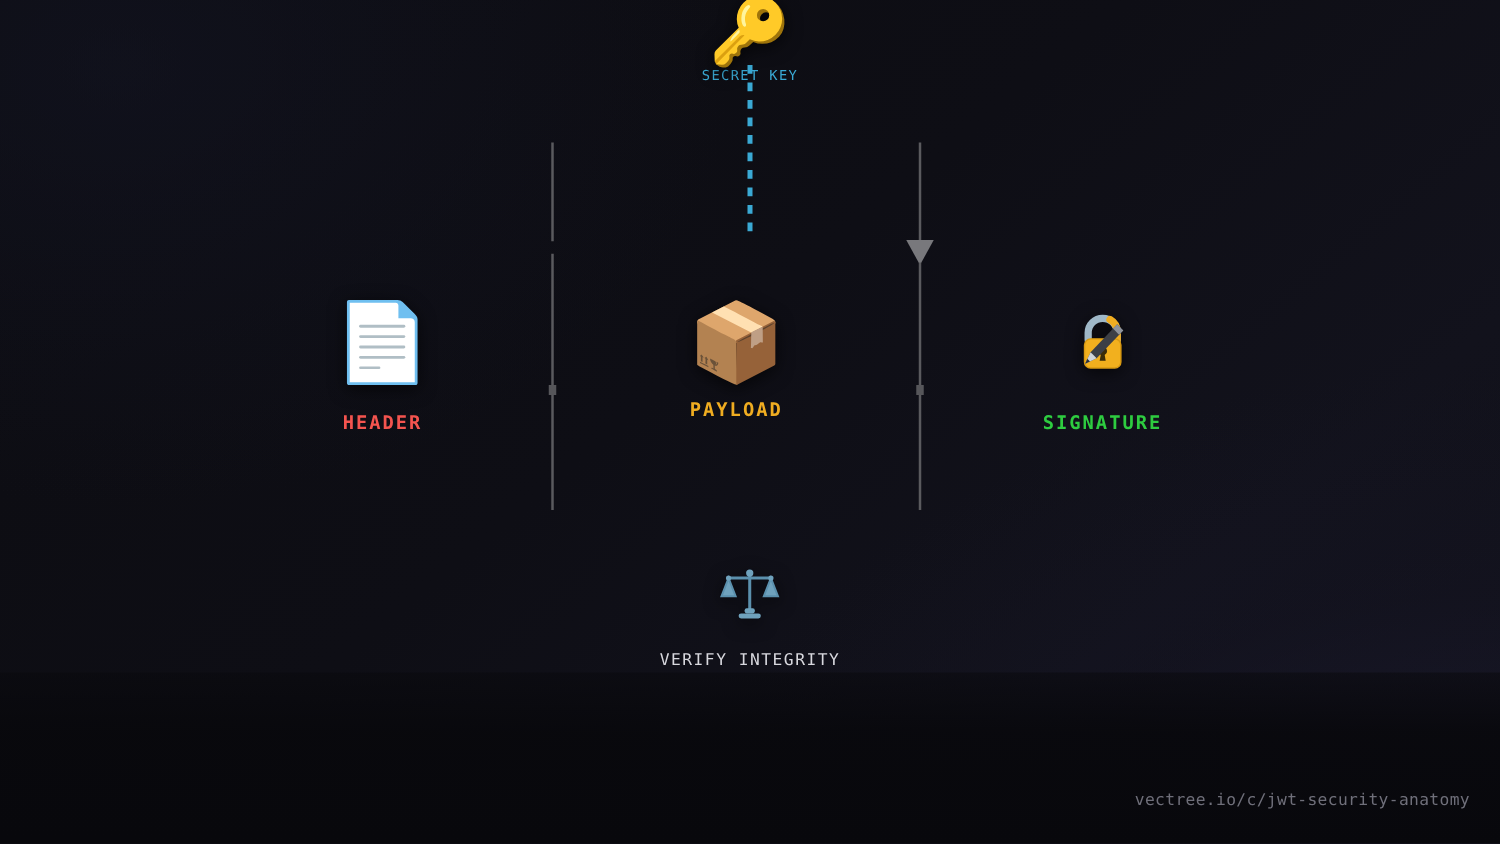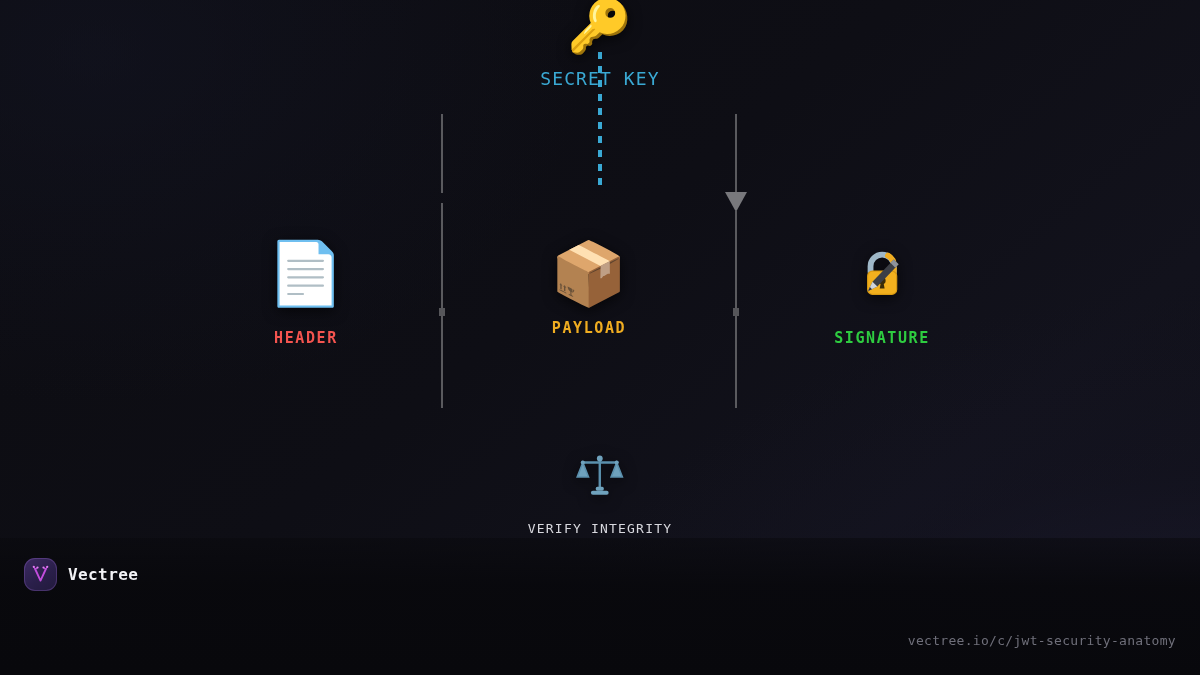--- a/index.html
+++ b/index.html
@@ -65,21 +65,21 @@
   .node .label {
     margin-top: 14px;
     font-size: 15px;
     font-weight: bold;
     letter-spacing: 1.6px;
     white-space: nowrap;
   }
 
   #secret-key-node { left:600px; top:0px; }
   #secret-key-node .glyph { font-size: 52px; }
-  #secret-key-node .label { margin-top: 16px; font-size:18px; font-weight:normal; letter-spacing:1.1px; color:#3aa9d4; }
+  #secret-key-node .label { margin-top: 2px; font-size:11px; font-weight:normal; letter-spacing:1.1px; color:#3aa9d4; }
 
   #header-node    { left:306px; top:243px; }
   #payload-node   { left:589px; top:243px; }
   #signature-node { left:882px; top:243px; }
   #header-node .glyph, #payload-node .glyph, #signature-node .glyph { font-size: 62px; }
 
   #verify-node { left:600px; top:452px; }
   #verify-node .glyph { font-size: 46px; }
   #verify-node .label { margin-top: 12px; font-size:13px; font-weight:normal; letter-spacing:1.2px; color:#d8d8de; }
 
@@ -183,30 +183,16 @@
         <path d="M44 17 L22 40 l-4.5 9.5 9.5-4.5 L49 22 z" fill="#3c3f46"></path>
         <path d="M44 17 L49 22 l-3.5 3.5 -5-5 z" fill="#8e939c"></path>
         <path d="M22 40 l-4.5 9.5 9.5-4.5 z" fill="#cfd4da"></path>
         <path d="M17.5 49.5 l4-1.8 -2.2-2.2 z" fill="#2c2f35"></path>
       </svg>
     </div>
     <div class="label" style="color:#2ecc40;">SIGNATURE</div>
   </div>
 
   <div id="footer">
-    <div id="brand">
-      <div id="brand-logo">
-        <svg width="21" height="21" viewBox="0 0 24 24" aria-hidden="true">
-          <path d="M6 6 L12 19 L18 6" fill="none" stroke="#c24ddd" stroke-width="2.1" stroke-linecap="round" stroke-linejoin="round"></path>
-          <path d="M6 6 L4.4 3.4 M6 6 L8.4 4.2" fill="none" stroke="#c24ddd" stroke-width="1.5" stroke-linecap="round"></path>
-          <path d="M18 6 L19.6 3.4 M18 6 L15.6 4.2" fill="none" stroke="#c24ddd" stroke-width="1.5" stroke-linecap="round"></path>
-          <circle cx="4.3" cy="3.2" r="1.25" fill="#e07bf2"></circle>
-          <circle cx="8.6" cy="4.0" r="1.25" fill="#e07bf2"></circle>
-          <circle cx="19.7" cy="3.2" r="1.25" fill="#e07bf2"></circle>
-          <circle cx="15.4" cy="4.0" r="1.25" fill="#e07bf2"></circle>
-        </svg>
-      </div>
-      <div id="brand-name">Vectree</div>
-    </div>
     <div id="site-url">vectree.io/c/jwt-security-anatomy</div>
   </div>
 
 </div>
 
 </body></html>

